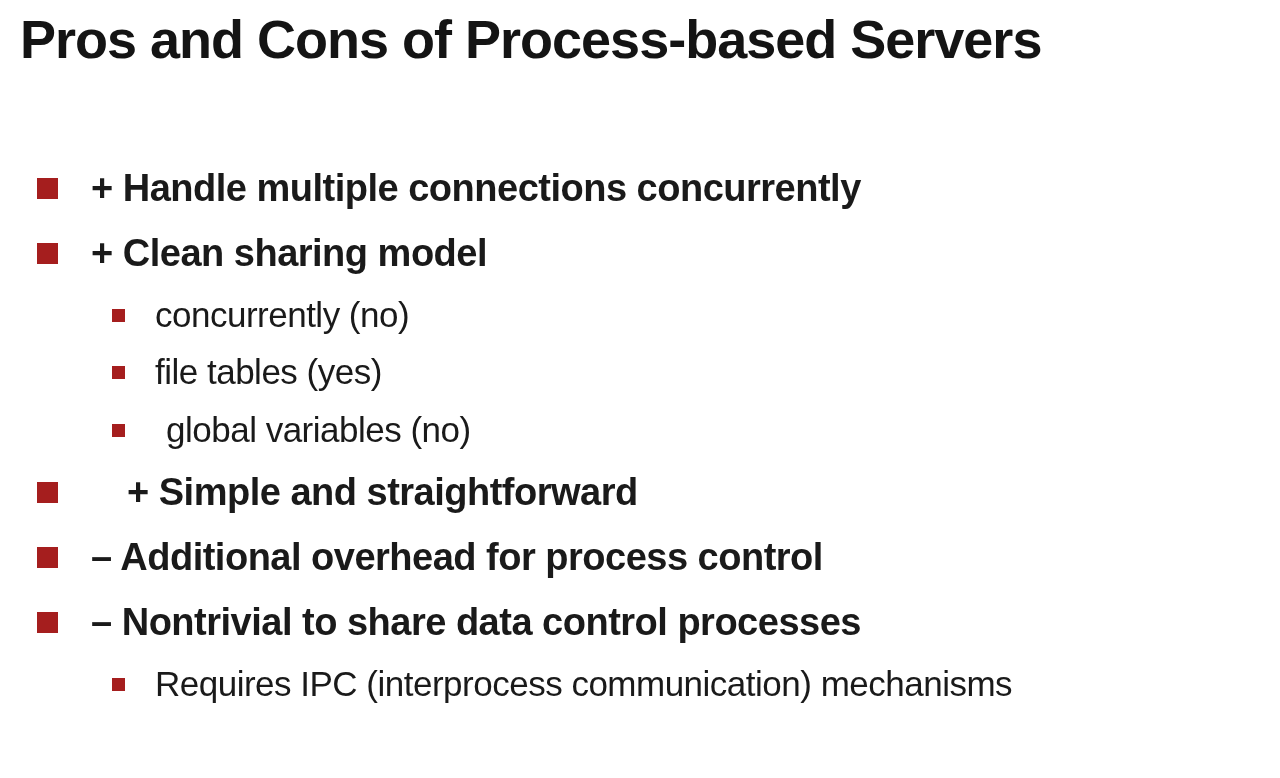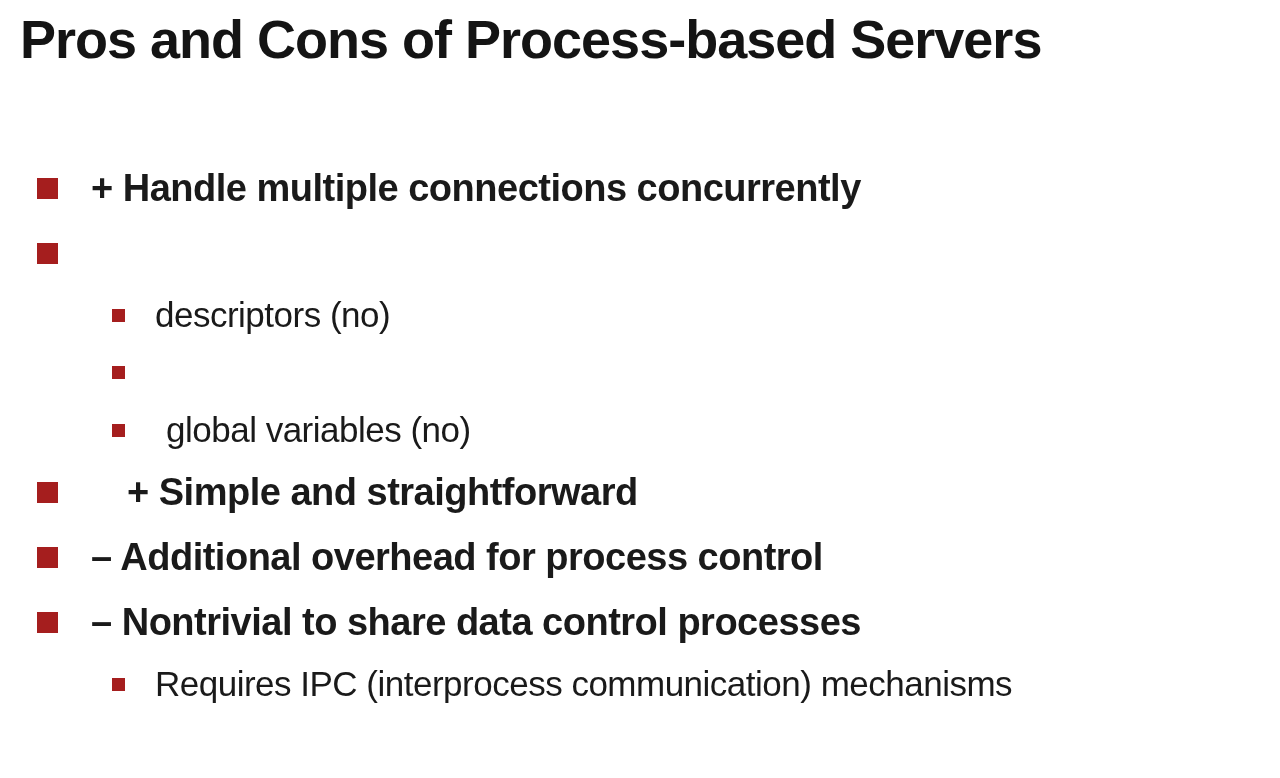--- a/index.html
+++ b/index.html
@@ -102,29 +102,31 @@
 
   <div class="title">Pros and Cons of Process-based Servers</div>
 
   <div class="row l1 r0">
     <span class="sq"></span>
     <span class="txt">+ Handle multiple connections concurrently</span>
   </div>
 
   <div class="row l1 r1">
     <span class="sq"></span>
+    <span class="txt">+ Clean sharing model</span>
   </div>
 
   <div class="row l2 r2">
     <span class="sq"></span>
-    <span class="txt">descriptors (no)</span>
+    <span class="txt">concurrently (no)</span>
   </div>
 
   <div class="row l2 r3">
     <span class="sq"></span>
+    <span class="txt">file tables (yes)</span>
   </div>
 
   <div class="row l2 r4">
     <span class="sq"></span>
     <span class="txt">global variables (no)</span>
   </div>
 
   <div class="row l1 r5">
     <span class="sq"></span>
     <span class="txt">+ Simple and straightforward</span>

